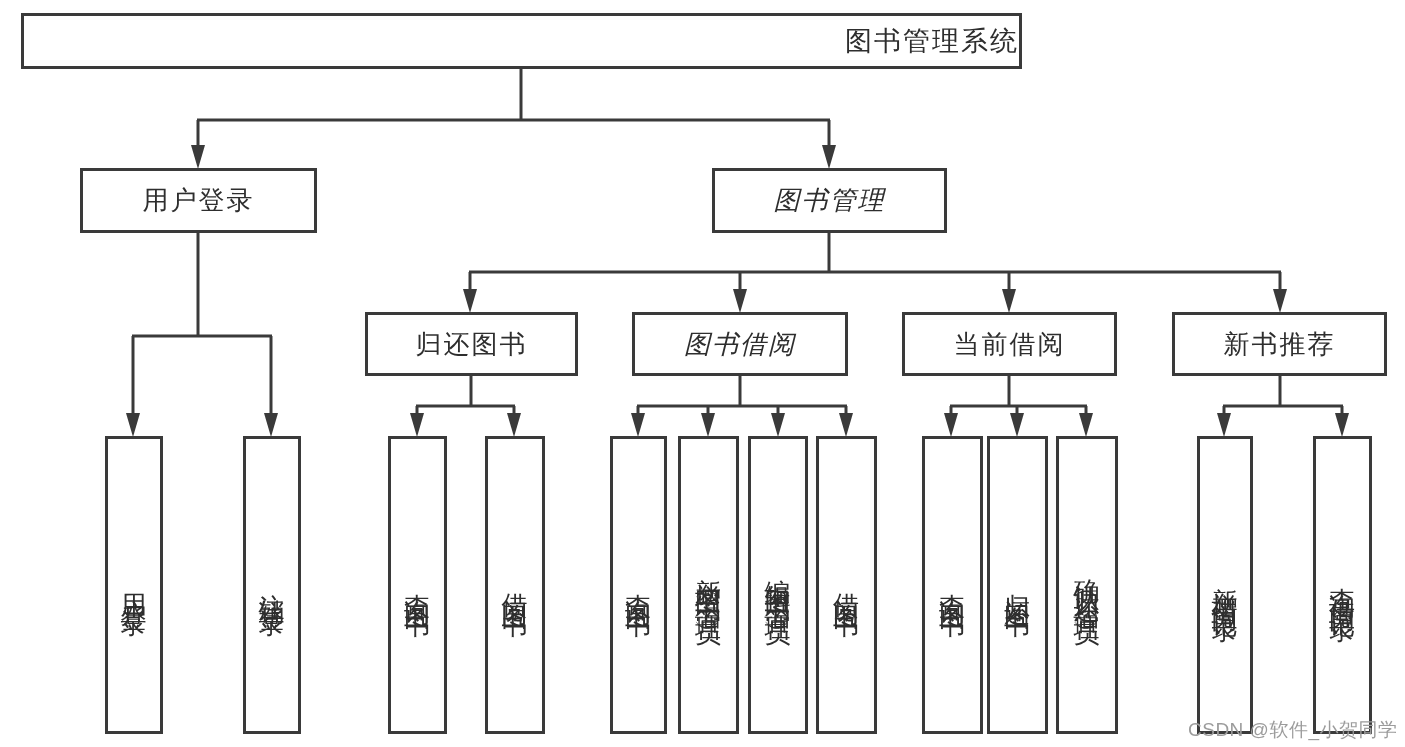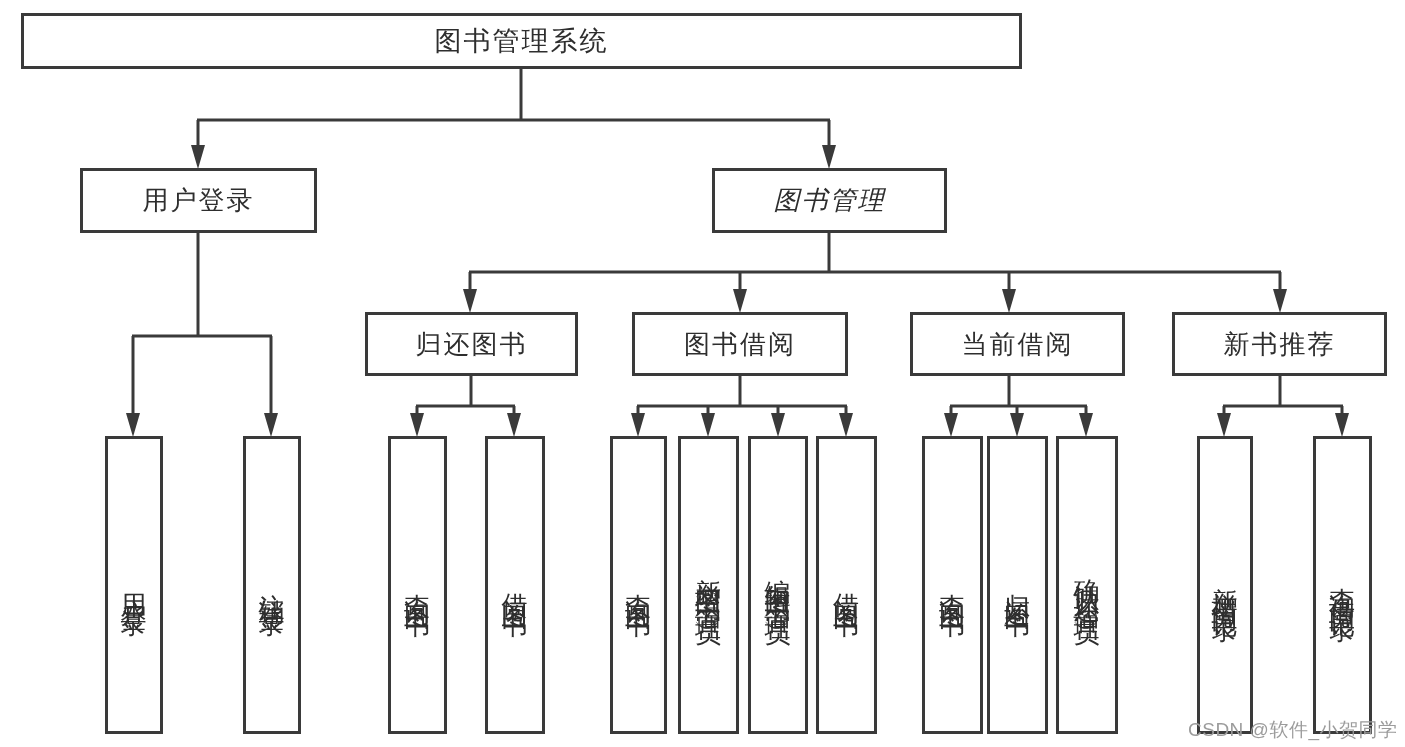--- a/index.html
+++ b/index.html
@@ -31,20 +31,21 @@
     justify-content: center;
     color: #2e2e2e;
   }
   .h-node {
     font-size: 26px;
     letter-spacing: 2px;
     white-space: nowrap;
   }
   .root-node {
     font-size: 27px;
+    justify-content: flex-end;
   }
   .v-node {
     writing-mode: vertical-rl;
     text-orientation: mixed;
     font-size: 26px;
     letter-spacing: 6px;
     line-height: 1;
   }
   .v-node span {
     display: block;
@@ -138,24 +139,24 @@
   <div class="node h-node" style="left:80px; top:168px; width:237px; height:65px;">
     <span>用户登录</span>
   </div>
   <div class="node h-node" style="left:712px; top:168px; width:235px; height:65px;font-style:italic;">
     <span>图书管理</span>
   </div>
 
   <div class="node h-node" style="left:365px; top:312px; width:213px; height:64px;">
     <span>归还图书</span>
   </div>
-  <div class="node h-node" style="left:632px; top:312px; width:216px; height:64px;">
+  <div class="node h-node" style="left:632px; top:312px; width:216px; height:64px;font-style:italic;">
     <span>图书借阅</span>
   </div>
-  <div class="node h-node" style="left:902px; top:312px; width:215px; height:64px;margin-left:8px;">
+  <div class="node h-node" style="left:902px; top:312px; width:215px; height:64px;">
     <span>当前借阅</span>
   </div>
   <div class="node h-node" style="left:1172px; top:312px; width:215px; height:64px;">
     <span>新书推荐</span>
   </div>
 
   <div class="node v-node" style="left:105px; top:436px; width:58px; height:298px;">
     <span>用户登录</span>
   </div>
   <div class="node v-node" style="left:243px; top:436px; width:58px; height:298px;">

